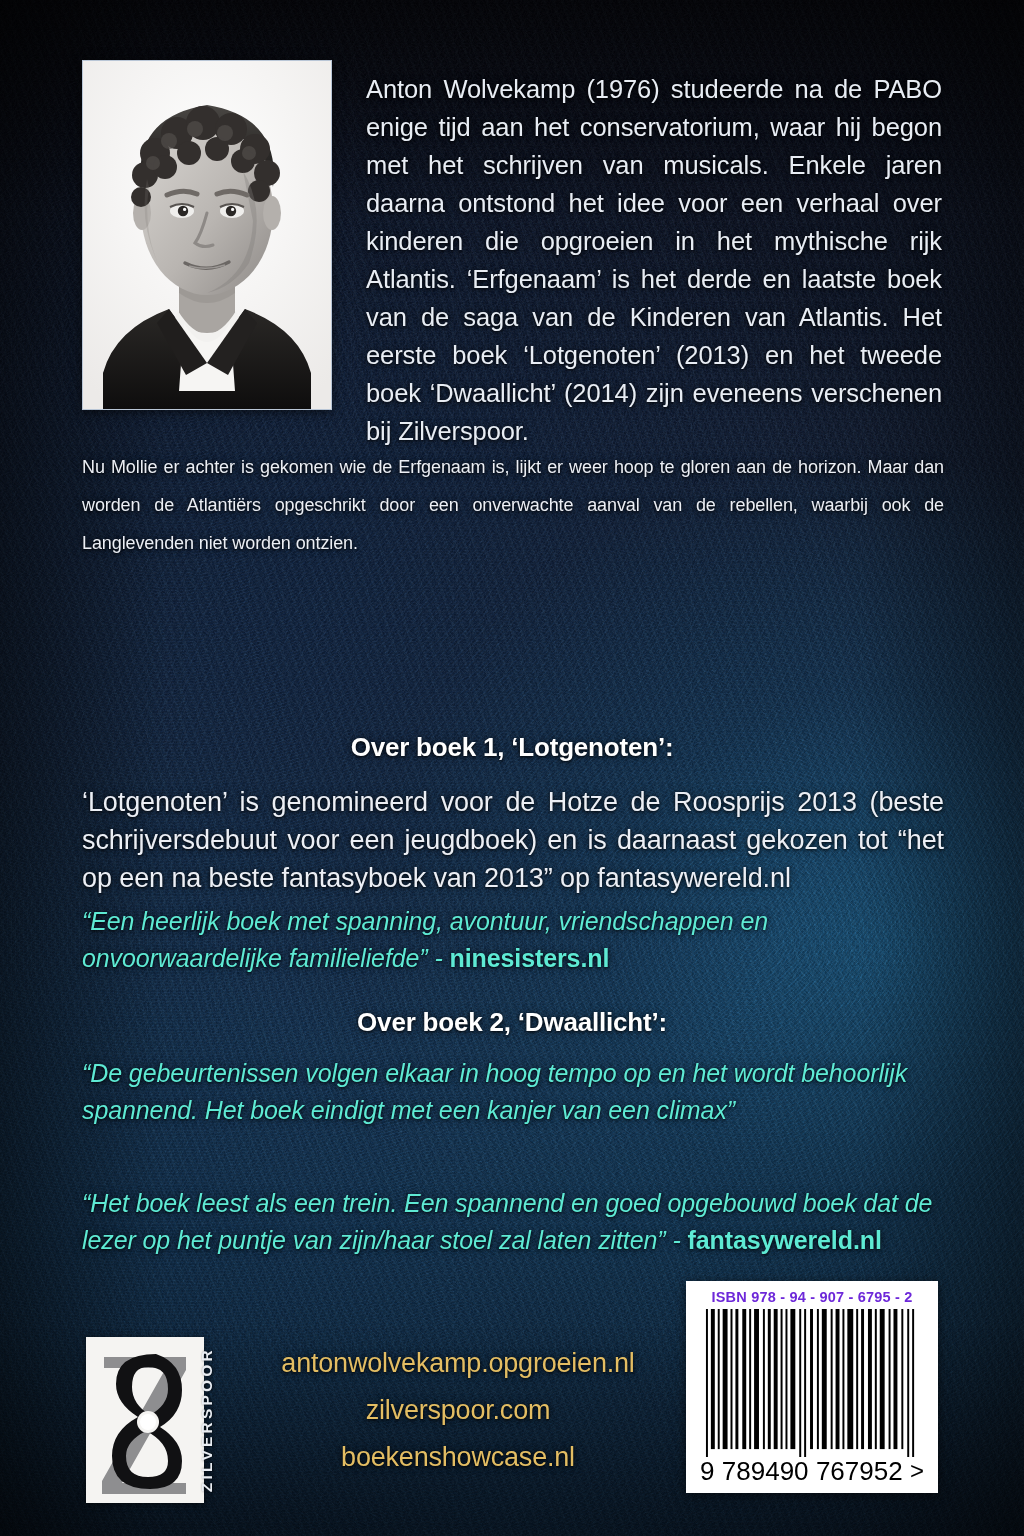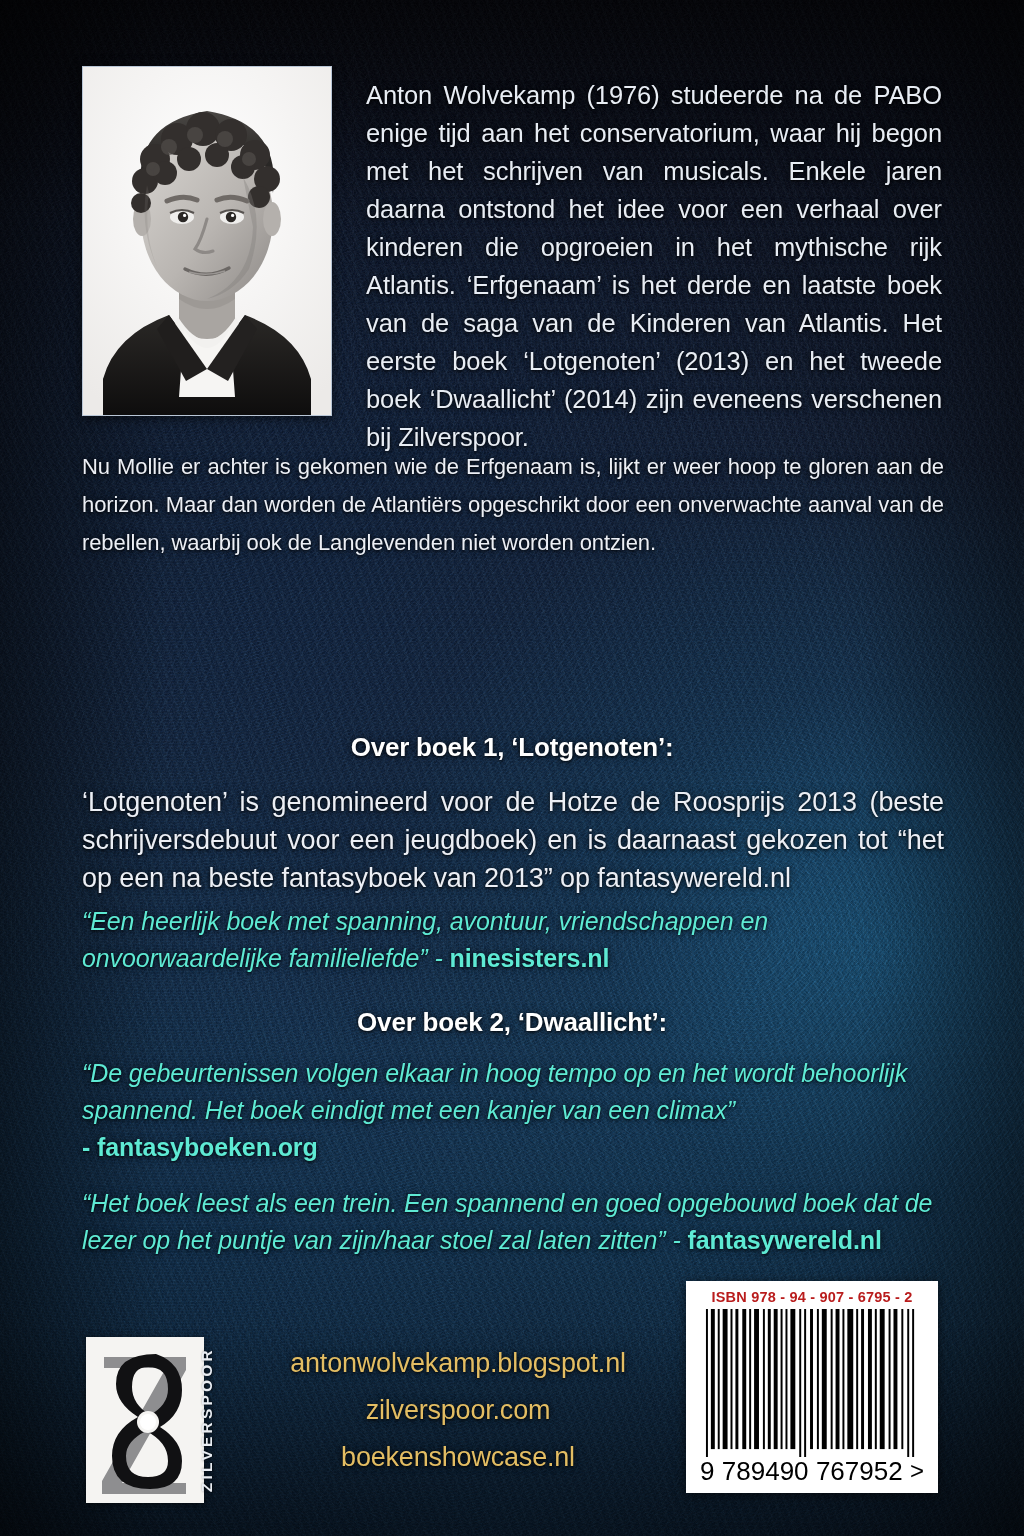--- a/index.html
+++ b/index.html
@@ -76,21 +76,21 @@
   }
 
   .text-shadow, .bio, .para, .head, .quote, .award, .url {
     text-shadow: 0 1px 3px rgba(0,0,0,0.85), 0 0 8px rgba(0,0,0,0.55);
   }
 
   
   .author-block {
     position: absolute;
     left: 82px;
-    top: 66px;
+    top: 60px;
     width: 860px;
     display: flex;
     gap: 34px;
     align-items: flex-start;
   }
   .portrait {
     width: 248px;
     height: 348px;
     flex: 0 0 248px;
     background: #ffffff;
@@ -110,21 +110,21 @@
     padding-top: 10px;
     letter-spacing: -0.1px;
   }
 
   
   .para {
     position: absolute;
     left: 82px;
     width: 862px;
     color: #eceff5;
-    font-size: 22px;
+    font-size: 18px;
     line-height: 38px;
     text-align: justify;
     letter-spacing: -0.1px;
   }
   .para:last-line { text-align: left; }
   #para1 { top: 448px; }
   #para2 { top: 600px; }
 
   .head {
     position: absolute;
@@ -233,21 +233,21 @@
     height: 212px;
     background: #ffffff;
     box-shadow: 0 2px 10px rgba(0,0,0,0.6);
     box-sizing: border-box;
     padding: 8px 12px 6px 12px;
     display: flex;
     flex-direction: column;
   }
   .isbn-line {
     text-align: center;
-    color: #b91c1c;
+    color: #6d28d9;
     font-size: 14.5px;
     font-weight: bold;
     letter-spacing: 0.2px;
     line-height: 17px;
     white-space: nowrap;
   }
   .bars {
     position: relative;
     flex: 1 1 auto;
     margin: 3px 6px 0 6px;
@@ -370,21 +370,21 @@
       <div class="bio">Anton Wolvekamp (1976) studeerde na de PABO enige tijd aan het conservatorium, waar hij begon met het schrijven van musicals. Enkele jaren daarna ontstond het idee voor een verhaal over kinderen die opgroeien in het mythische rijk Atlantis. ‘Erfgenaam’ is het derde en laatste boek van de saga van de Kinderen van Atlantis. Het eerste boek ‘Lotgenoten’ (2013) en het tweede boek ‘Dwaallicht’ (2014) zijn eveneens verschenen bij Zilverspoor.</div>
     </div>
 
     <div class="para" id="para1">Nu Mollie er achter is gekomen wie de Erfgenaam is, lijkt er weer hoop te gloren aan de horizon. Maar dan worden de Atlantiërs opgeschrikt door een onverwachte aanval van de rebellen, waarbij ook de Langlevenden niet worden ontzien.</div>
 
     <div class="head" id="head1">Over boek 1, ‘Lotgenoten’:</div>
     <div class="award" id="award1">‘Lotgenoten’ is genomineerd voor de Hotze de Roosprijs 2013 (beste schrijversdebuut voor een jeugdboek) en is daarnaast gekozen tot “het op een na beste fantasyboek van 2013” op fantasywereld.nl</div>
     <div class="quote" id="quote1"><span>“Een heerlijk boek met spanning, avontuur, vriendschappen en onvoorwaardelijke familieliefde” - </span><b>ninesisters.nl</b></div>
 
     <div class="head" id="head2">Over boek 2, ‘Dwaallicht’:</div>
-    <div class="quote" id="quote2"><span>“De gebeurtenissen volgen elkaar in hoog tempo op en het wordt behoorlijk spannend. Het boek eindigt met een kanjer van een climax”</span><br><b>- fantasyboeken.org</b></div>
+    <div class="quote" id="quote2"><span>“De gebeurtenissen volgen elkaar in hoog tempo op en het wordt behoorlijk spannend. Het boek eindigt met een kanjer van een climax”</span><br></div>
     <div class="quote" id="quote3"><span>“Het boek leest als een trein. Een spannend en goed opgebouwd boek dat de lezer op het puntje van zijn/haar stoel zal laten zitten” - </span><b>fantasywereld.nl</b></div>
 
     <div class="logo-wrap">
       <div class="logo-mark">
         <svg viewBox="0 0 118 166" aria-hidden="true">
           <rect x="0" y="0" width="118" height="166" fill="#f5f4f2"></rect>
 
           <g fill="#8e8e90">
             <path d="M18 20 H100 V33 L36 146 H100 V157 H16 V144 L80 31 H18 Z"></path>
           </g>
@@ -397,21 +397,21 @@
           <circle cx="62" cy="85" r="11" fill="#f5f4f2"></circle>
           <circle cx="62" cy="85" r="8" fill="#ffffff"></circle>
         </svg>
       </div>
       <div class="logo-word">
         <span>ZILVERSPOOR</span>
       </div>
     </div>
 
     <div class="urls">
-      <div class="url">antonwolvekamp.blogspot.nl</div>
+      <div class="url">antonwolvekamp.opgroeien.nl</div>
       <div class="url">zilverspoor.com</div>
       <div class="url">boekenshowcase.nl</div>
     </div>
 
     <div class="barcode-box">
       <div class="isbn-line">ISBN 978 - 94 - 907 - 6795 - 2</div>
       <div class="bars">
         <svg viewBox="0 0 220 150" preserveAspectRatio="none" aria-hidden="true">
           <g fill="#000">
             <rect x="2" y="0" width="2" height="150"></rect>

